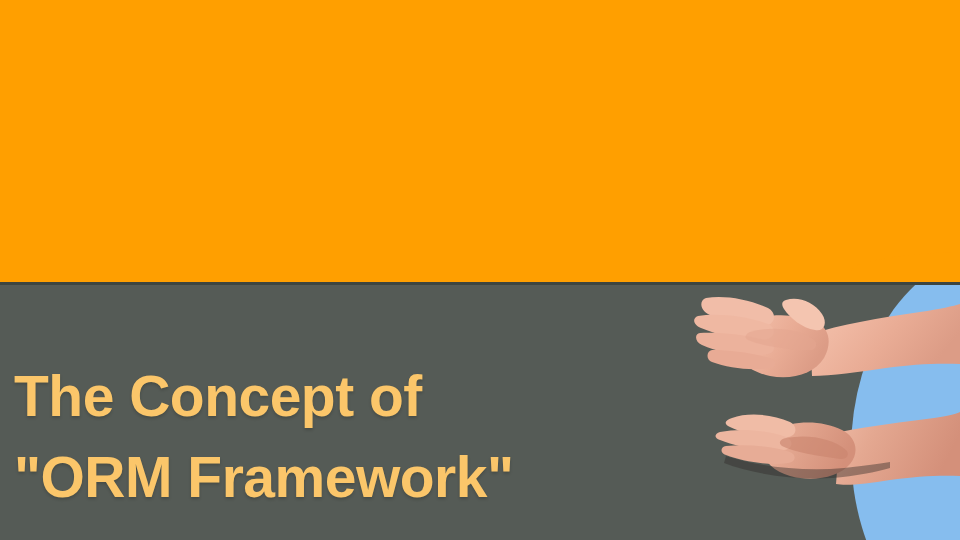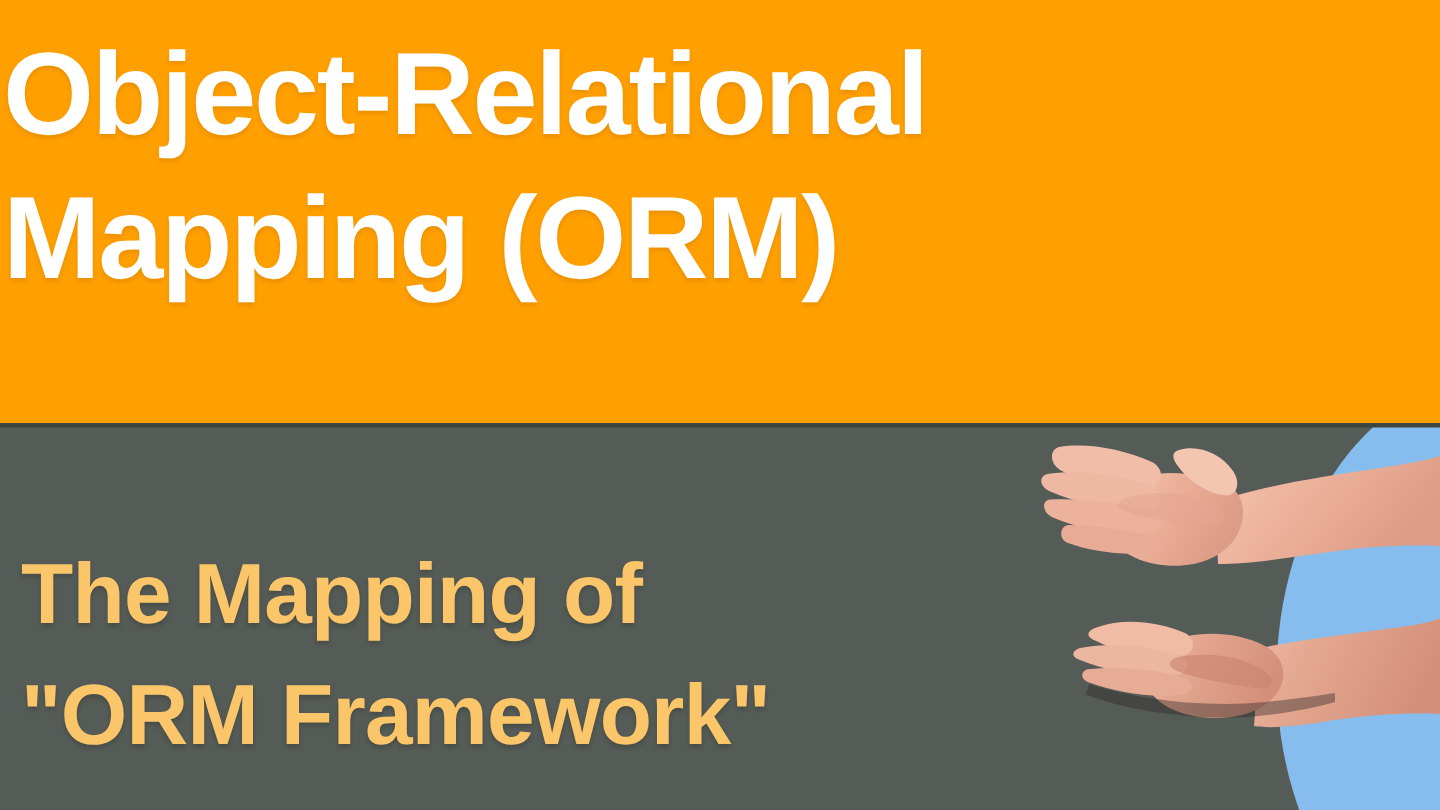--- a/index.html
+++ b/index.html
@@ -172,23 +172,19 @@
         <path d="M30 152 C50 148, 76 150, 96 157 C104 160, 103 169, 94 170 C74 173, 48 167, 30 160 C24 158, 24 154, 30 152 Z" fill="#edb6a0"></path>
         <path d="M36 166 C56 164, 82 166, 100 172 C107 175, 106 182, 98 183 C78 186, 52 181, 36 175 C30 173, 30 167, 36 166 Z" fill="#e7ac96"></path>
 
         <path d="M96 158 C118 154, 142 158, 156 170 C160 174, 157 180, 150 179 C128 176, 104 172, 92 166 C88 163, 90 159, 96 158 Z" fill="#c9846e" opacity="0.62"></path>
 
         <path d="M36 176 C66 186, 112 192, 154 188 C172 186, 188 184, 200 182 L200 188 C186 192, 166 196, 142 198 C104 200, 62 194, 34 183 Z" fill="#2f2a28" opacity="0.42"></path>
       </g>
     </svg>
   </div>
 
-  <div class="title-block">
-    <div class="title-line">Object-Relational</div>
-    <div class="title-line">Mapping (ORM)</div>
-  </div>
 
   <div class="subtitle-block">
-    <div class="subtitle-line">The Mapping of</div>
+    <div class="subtitle-line">The Concept of</div>
     <div class="subtitle-line">"ORM Framework"</div>
   </div>
 
 </div>
 
 </body></html>

